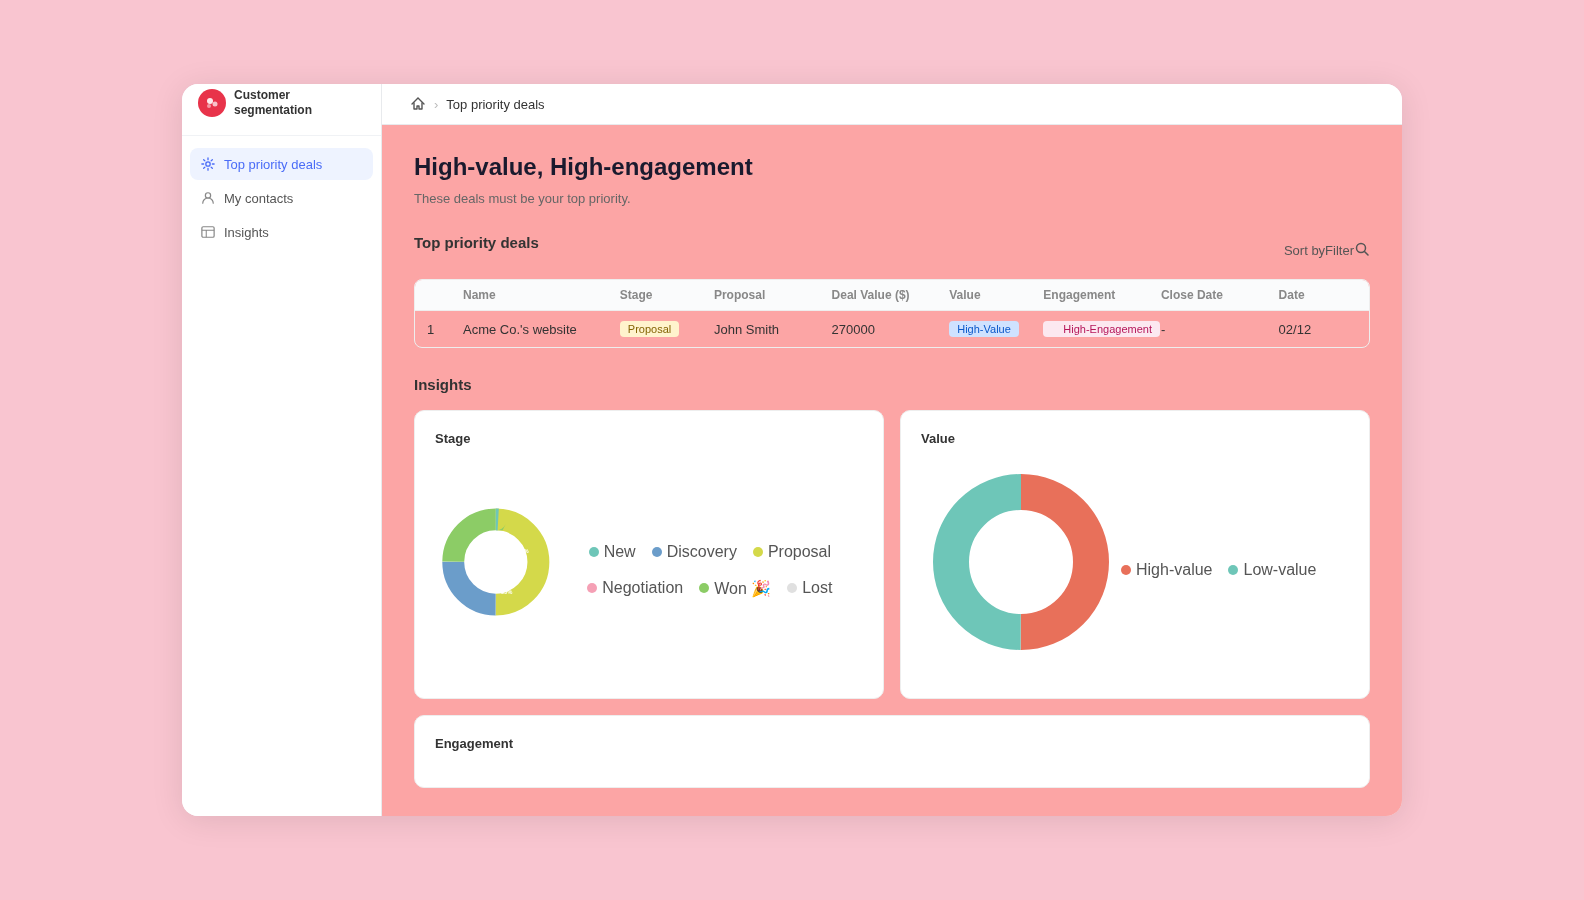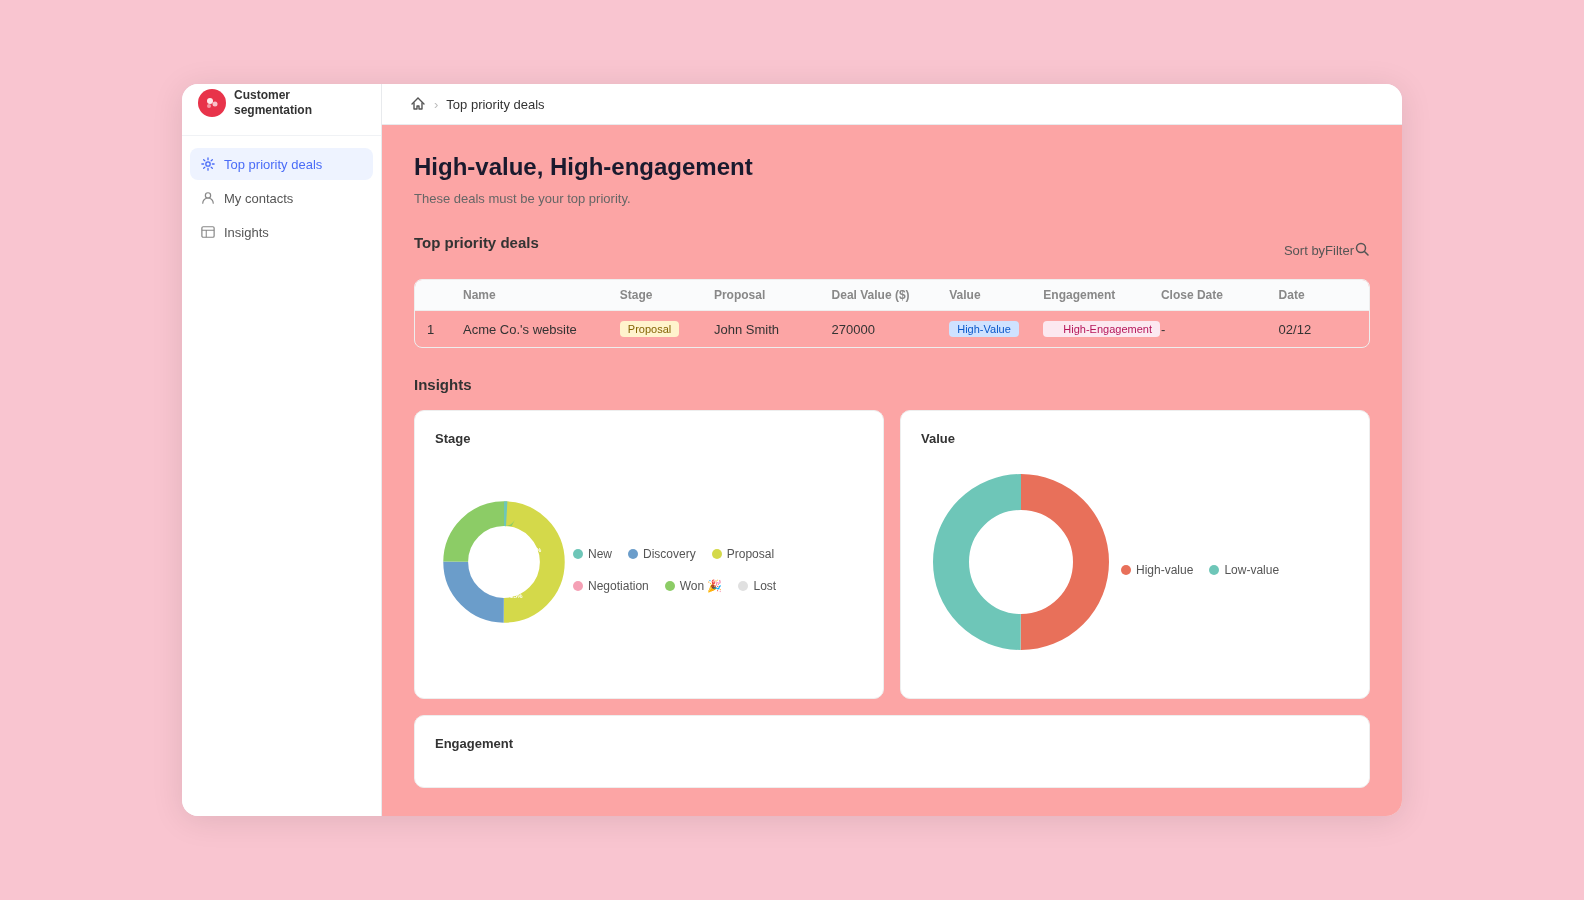--- a/index.html
+++ b/index.html
@@ -215,21 +215,22 @@
       margin-bottom: 16px;
     }
     .donut-svg-wrap svg {
       width: 100%;
       height: 100%;
     }
     .legend {
       display: flex;
       flex-wrap: wrap;
       gap: 18px 16px;
-      font-size: 12px;
+      justify-content: center;
+      font-size: 16px;
       color: #555;
     }
     .legend-item {
       display: flex;
       align-items: center;
       gap: 5px;
     }
     .legend-dot {
       width: 10px;
       height: 10px;

